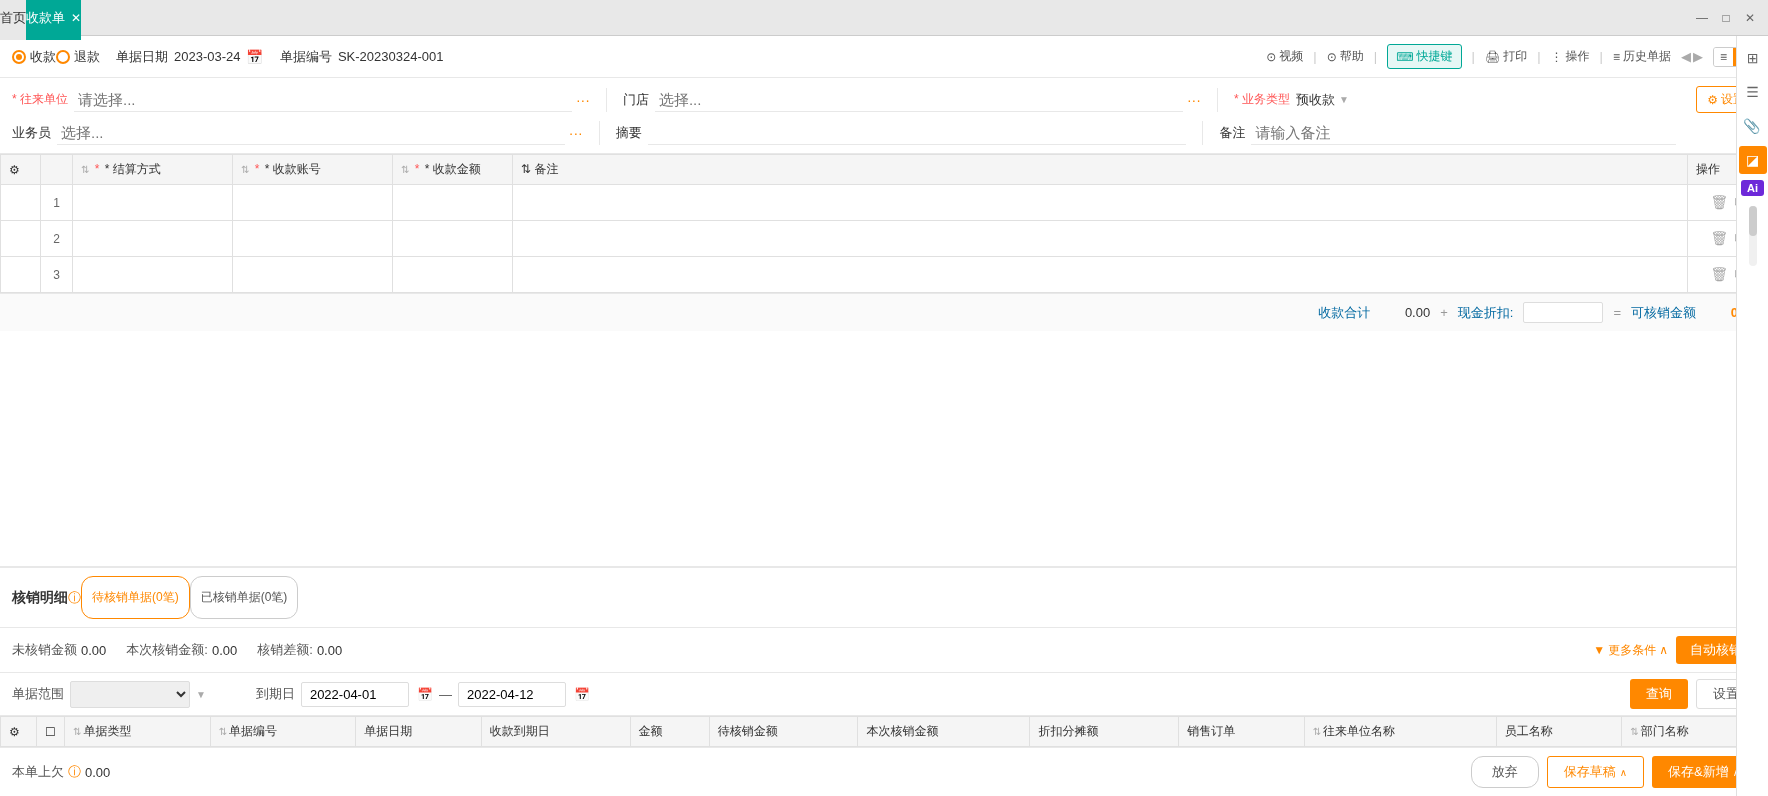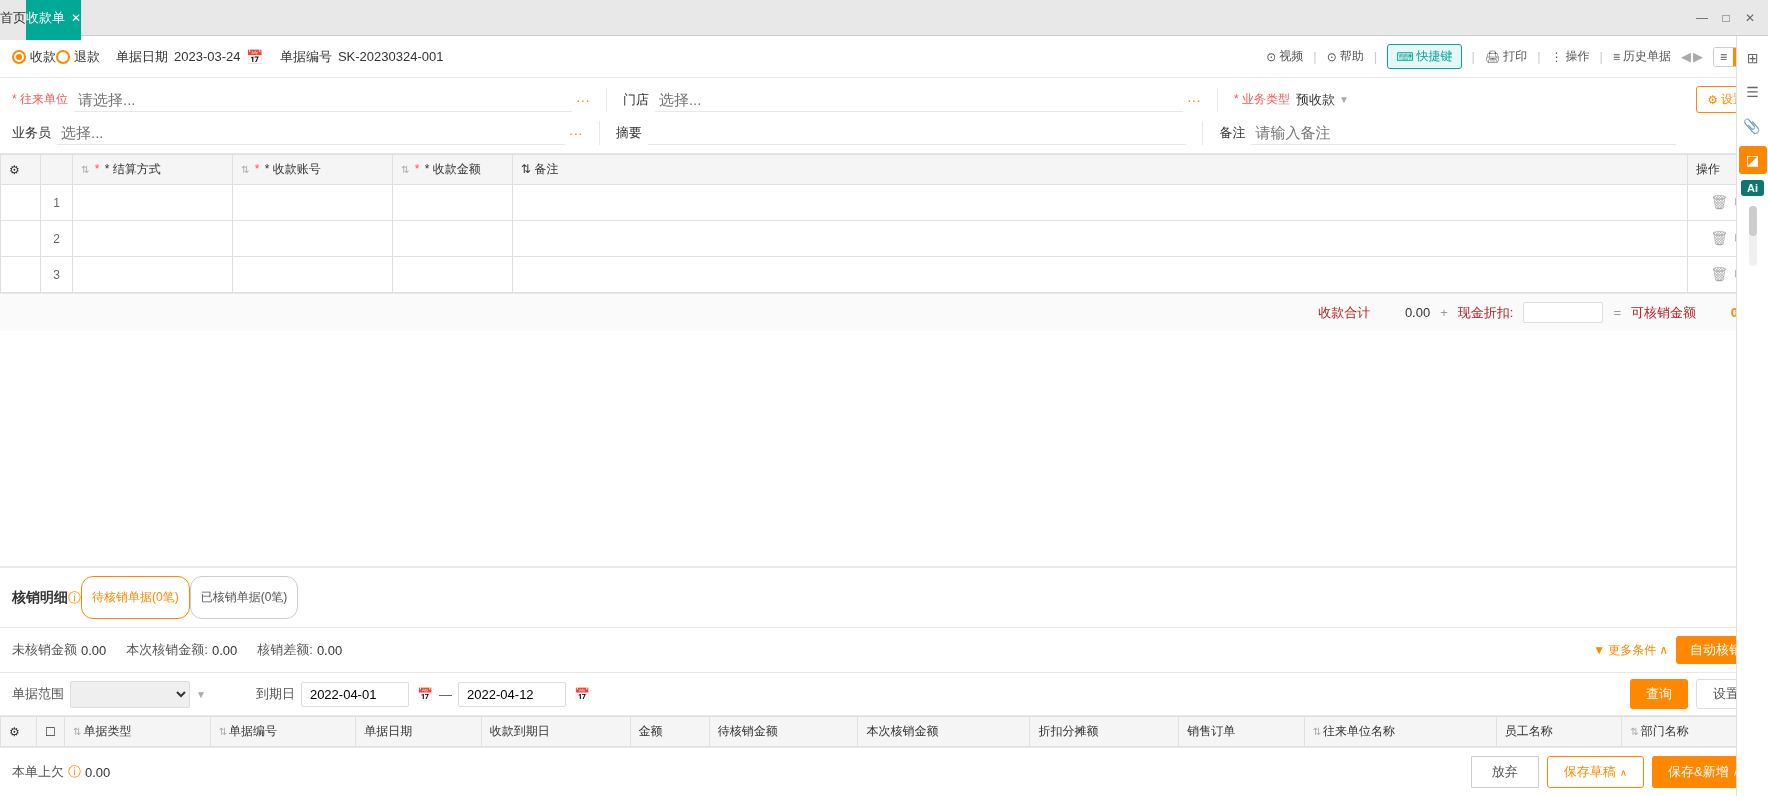--- a/index.html
+++ b/index.html
@@ -59,21 +59,21 @@
     .col-amount { width: 120px; }
     .col-remark { }
     .col-action { width: 80px; text-align: center; }
     .required-star { color: #f55; margin-right: 2px; }
     .sort-icon { color: #aaa; font-size: 10px; margin-right: 2px; }
     .action-icons { display: flex; gap: 6px; justify-content: center; }
     .action-icon { color: #aaa; cursor: pointer; font-size: 14px; }
 
     
     .summary-row { display: flex; align-items: center; justify-content: flex-end; padding: 8px 12px; border-top: 1px solid #e8e8e8; gap: 10px; font-size: 13px; background: #fafafa; }
-    .summary-label { color: #b91c1c; }
+    .summary-label { color: #0369a1; }
     .summary-value { color: #333; min-width: 50px; text-align: right; }
     .summary-value.highlight { color: #ff8800; font-weight: bold; }
     .summary-divider { color: #999; }
     .discount-input { border: 1px solid #ddd; padding: 2px 6px; width: 80px; font-size: 13px; outline: none; border-radius: 2px; }
 
     
     .reconcile-section { border-top: 2px solid #e8e8e8; background: #fff; }
     .reconcile-header { padding: 8px 12px; display: flex; align-items: center; border-bottom: 1px solid #e8e8e8; }
     .section-title { font-size: 14px; font-weight: bold; color: #333; }
     .info-icon { color: #ff8800; cursor: pointer; font-size: 13px; }
@@ -96,30 +96,30 @@
     
     .reconcile-table-section { overflow: auto; }
     .reconcile-table { width: 100%; border-collapse: collapse; }
     .reconcile-table th { background: #f5f5f5; border: 1px solid #e0e0e0; padding: 6px 8px; font-size: 12px; font-weight: normal; text-align: left; white-space: nowrap; color: #333; }
 
     
     .bottom-bar { display: flex; align-items: center; padding: 8px 12px; border-top: 1px solid #e8e8e8; background: #fff; gap: 8px; }
     .bottom-stat { font-size: 13px; color: #555; display: flex; align-items: center; gap: 4px; }
     .bottom-stat-value { color: #333; font-weight: 500; }
     .bottom-right { margin-left: auto; display: flex; gap: 8px; }
-    .btn-abandon { background: #fff; color: #555; border: 1px solid #ccc; padding: 6px 20px; border-radius: 1px; cursor: pointer; font-size: 13px; }
+    .btn-abandon { background: #fff; color: #555; border: 1px solid #ccc; padding: 6px 20px; border-radius: 12px; cursor: pointer; font-size: 13px; }
     .btn-save-draft { background: #fff; color: #ff8800; border: 1px solid #ff8800; padding: 6px 16px; border-radius: 3px; cursor: pointer; font-size: 13px; display: flex; align-items: center; gap: 4px; }
     .btn-save-new { background: #ff8800; color: #fff; border: none; padding: 6px 16px; border-radius: 3px; cursor: pointer; font-size: 13px; display: flex; align-items: center; gap: 4px; }
     .btn-chevron { font-size: 10px; }
 
     
     .right-sidebar { position: fixed; right: 0; top: 36px; width: 32px; background: #fff; border-left: 1px solid #e0e0e0; display: flex; flex-direction: column; align-items: center; padding-top: 8px; gap: 6px; height: calc(100vh - 36px); z-index: 10; }
     .sidebar-icon { width: 28px; height: 28px; display: flex; align-items: center; justify-content: center; cursor: pointer; color: #666; font-size: 14px; border-radius: 3px; }
     .sidebar-icon.active { background: #ff8800; color: #fff; }
-    .ai-badge { background: #0f766e; color: #fff; font-size: 11px; padding: 2px 6px; border-radius: 3px; font-weight: bold; }
+    .ai-badge { background: #6d28d9; color: #fff; font-size: 11px; padding: 2px 6px; border-radius: 3px; font-weight: bold; }
     .scrollbar-track { width: 8px; background: #f0f0f0; border-radius: 4px; height: 60px; margin-top: 4px; }
     .scrollbar-thumb { width: 8px; height: 30px; background: #ccc; border-radius: 4px; }
 
     .chevron-icon { font-size: 10px; color: #aaa; }
     .filter-calendar { color: #aaa; cursor: pointer; margin-left: 2px; }
   </style>
 </head>
 <body>
 
 <div class="tab-bar">

